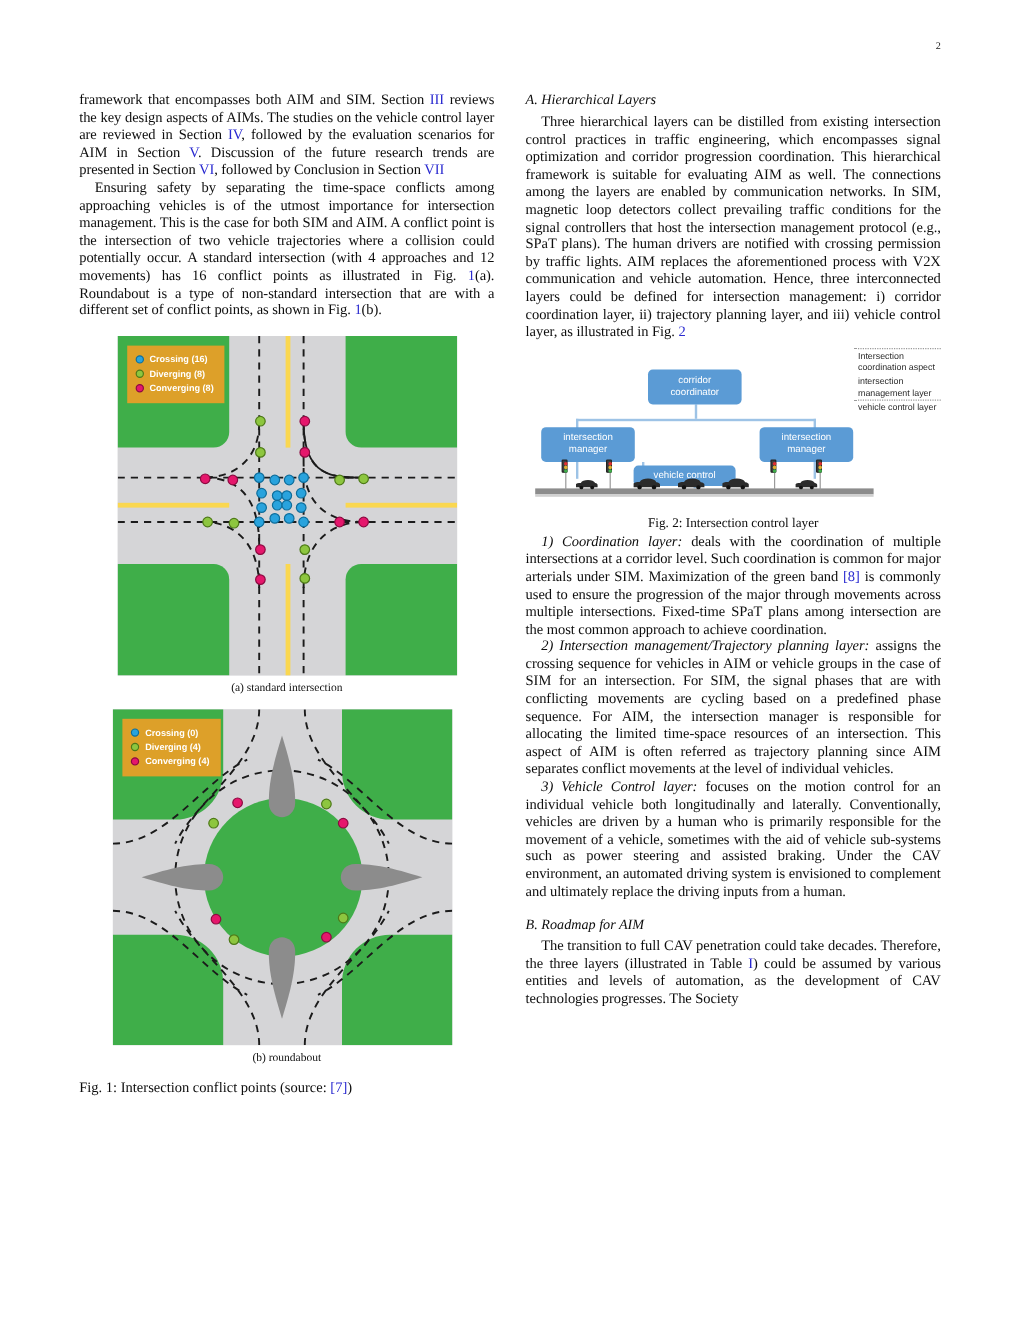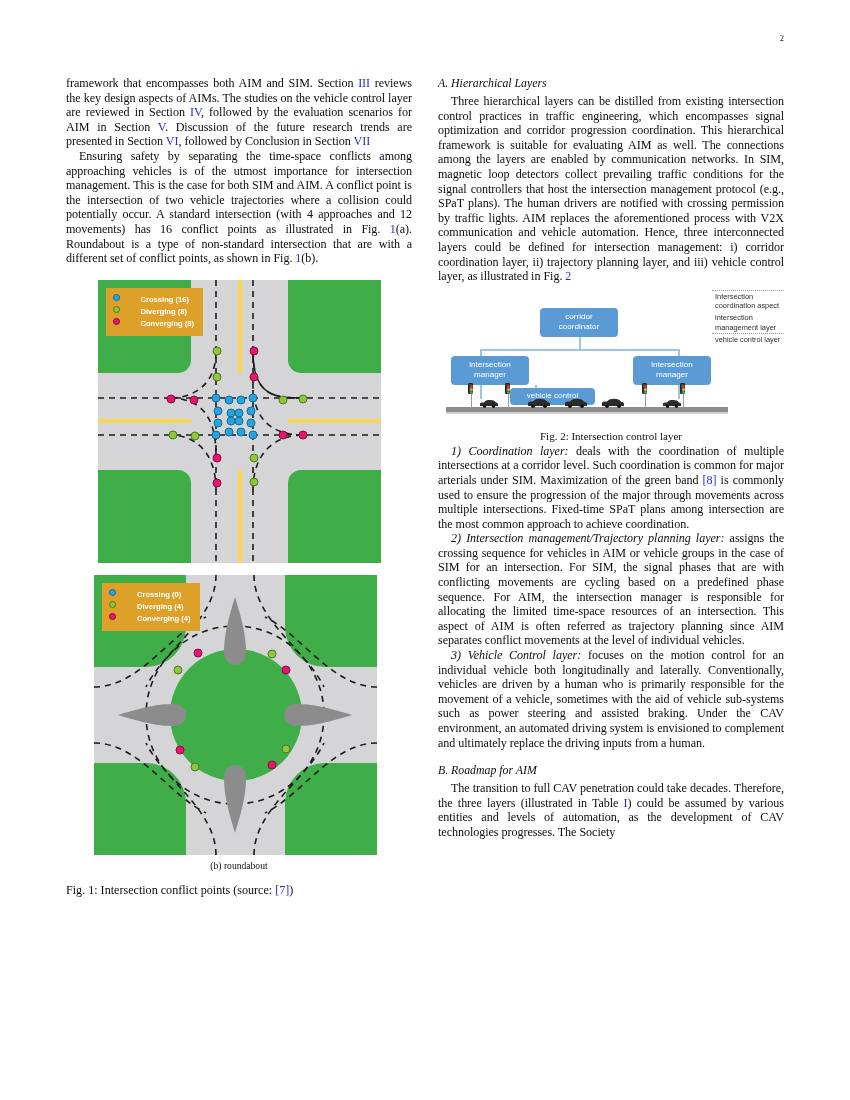--- a/index.html
+++ b/index.html
@@ -97,21 +97,21 @@
   .dot.div   { background:#8dc63f; border:1.2px solid #4e7a18; }
   .dot.conv  { background:#e5176c; border:1.2px solid #8d0a41; }
 
   .legend {
     position:absolute; left:8px; top:8px;
     background:#dda029;
     padding:6px 9px 6px 7px;
     z-index:9;
   }
   .legend-row {
-    display:flex; gap:21px;
+    display:flex; align-items:center; gap:5px;
     font-family:"Liberation Sans", sans-serif;
     font-size:7.6px; font-weight:bold; color:#ffffff;
     line-height:12px; white-space:nowrap;
   }
   .legend-dot { width:7px; height:7px; border-radius:50%; flex:0 0 auto; }
 
   .rb-center {
     position:absolute; left:50%; top:50%;
     transform:translate(-50%,-50%);
     width:132px; height:132px; border-radius:50%;
@@ -242,20 +242,21 @@
             <span class="legend-dot" style="background:#8dc63f;border:1px solid #4e7a18;"></span>
             <span>Diverging (8)</span>
           </div>
           <div class="legend-row">
             <span class="legend-dot" style="background:#e5176c;border:1px solid #8d0a41;"></span>
             <span>Converging (8)</span>
           </div>
         </div>
       </div>
 
+      <p class="fig-cap-sub">(a) standard intersection</p>
 
       <div class="panel-gap"></div>
 
       <div class="fig-panel rb">
         <div class="grass" style="left:0;top:0;width:92px;height:92px;border-bottom-right-radius:40px;"></div>
         <div class="grass" style="right:0;top:0;width:92px;height:92px;border-bottom-left-radius:40px;"></div>
         <div class="grass" style="left:0;bottom:0;width:92px;height:92px;border-top-right-radius:40px;"></div>
         <div class="grass" style="right:0;bottom:0;width:92px;height:92px;border-top-left-radius:40px;"></div>
 
         <div class="rb-center"></div>
@@ -332,21 +333,21 @@
 
         <div class="f2box" style="left:102px;top:14px;width:78px;height:29px;">
           <span>corridor<br>coordinator</span>
         </div>
         <div class="f2box" style="left:13px;top:62px;width:78px;height:29px;">
           <span>intersection<br>manager</span>
         </div>
         <div class="f2box" style="left:195px;top:62px;width:78px;height:29px;">
           <span>intersection<br>manager</span>
         </div>
-        <div class="f2box" style="left:72px;top:94px;width:85px;height:17px;">
+        <div class="f2box" style="left:90px;top:94px;width:85px;height:17px;">
           <span>vehicle control</span>
         </div>
 
         <div class="f2road"></div>
         <div class="f2road-shadow"></div>
 
         <div class="tl-pole" style="left:33px;top:100px;height:14px;"></div>
         <div class="tl-head" style="left:30px;top:89px;">
           <div class="tl-lamp" style="top:1px;background:#e03030;"></div>
           <div class="tl-lamp" style="top:4.5px;background:#e0b030;"></div>

